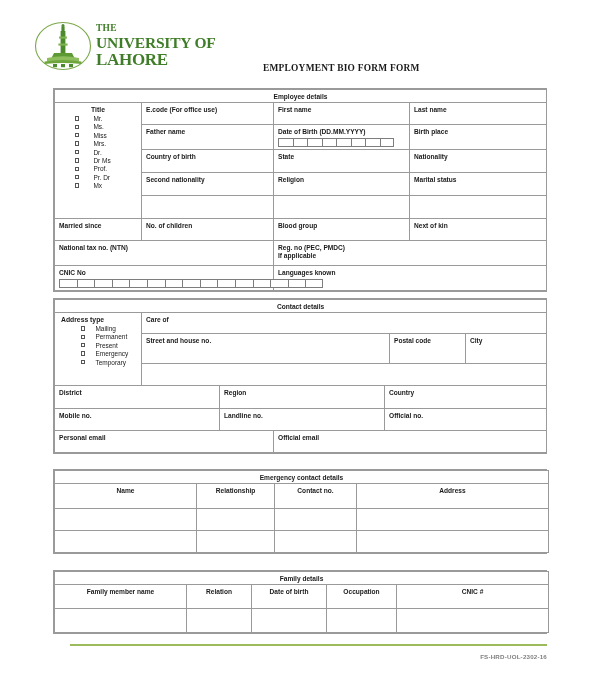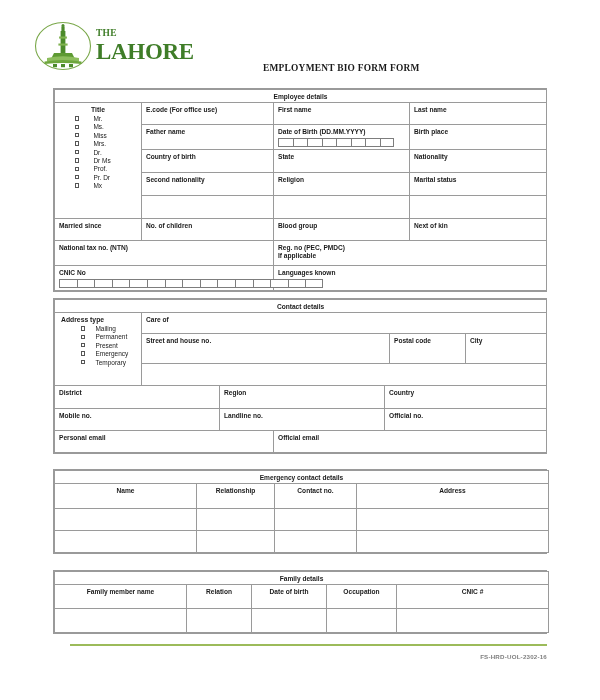--- a/index.html
+++ b/index.html
@@ -49,21 +49,21 @@
     margin-bottom: 1px;
   }
   .logo-univ {
     font-size: 15.5px;
     font-weight: bold;
     letter-spacing: -.2px;
     display: block;
     margin-bottom: 1px;
   }
   .logo-lahore {
-    font-size: 23px;
+    font-size: 17px;
     font-weight: bold;
     letter-spacing: -.3px;
     display: block;
   }
   .form-title {
     position: absolute;
     left: 255px; top: 63px;
     font-size: 9.4px;
     font-weight: bold;
     letter-spacing: .25px;
@@ -191,20 +191,21 @@
           <path d="M20 32 L38 32 L40.5 37 L17.5 37 Z" fill="#5e9a33"></path>
           <path d="M13 37 Q29 33.5 45 37 L45 40.5 L13 40.5 Z" fill="#8dbd5d"></path>
           <path d="M10.5 40.5 Q29 37.5 47.5 40.5 L47.5 43 Q29 41 10.5 43 Z" fill="#6ea63d"></path>
           <rect x="19" y="43" width="4" height="3.2" fill="#4c8b2b"></rect>
           <rect x="27" y="43" width="4" height="3.2" fill="#4c8b2b"></rect>
           <rect x="35" y="43" width="4" height="3.2" fill="#4c8b2b"></rect>
         </svg>
       </div>
       <div class="logo-text">
         <span class="logo-the">THE</span>
+        <span class="logo-univ">UNIVERSITY OF</span>
         <span class="logo-lahore">LAHORE</span>
       </div>
     </div>
     <div class="form-title">EMPLOYMENT BIO FORM FORM</div>
   </div>
 
   <div class="block" style="top:88px;">
     <table class="grid">
       <colgroup>
         <col style="width:87px">

